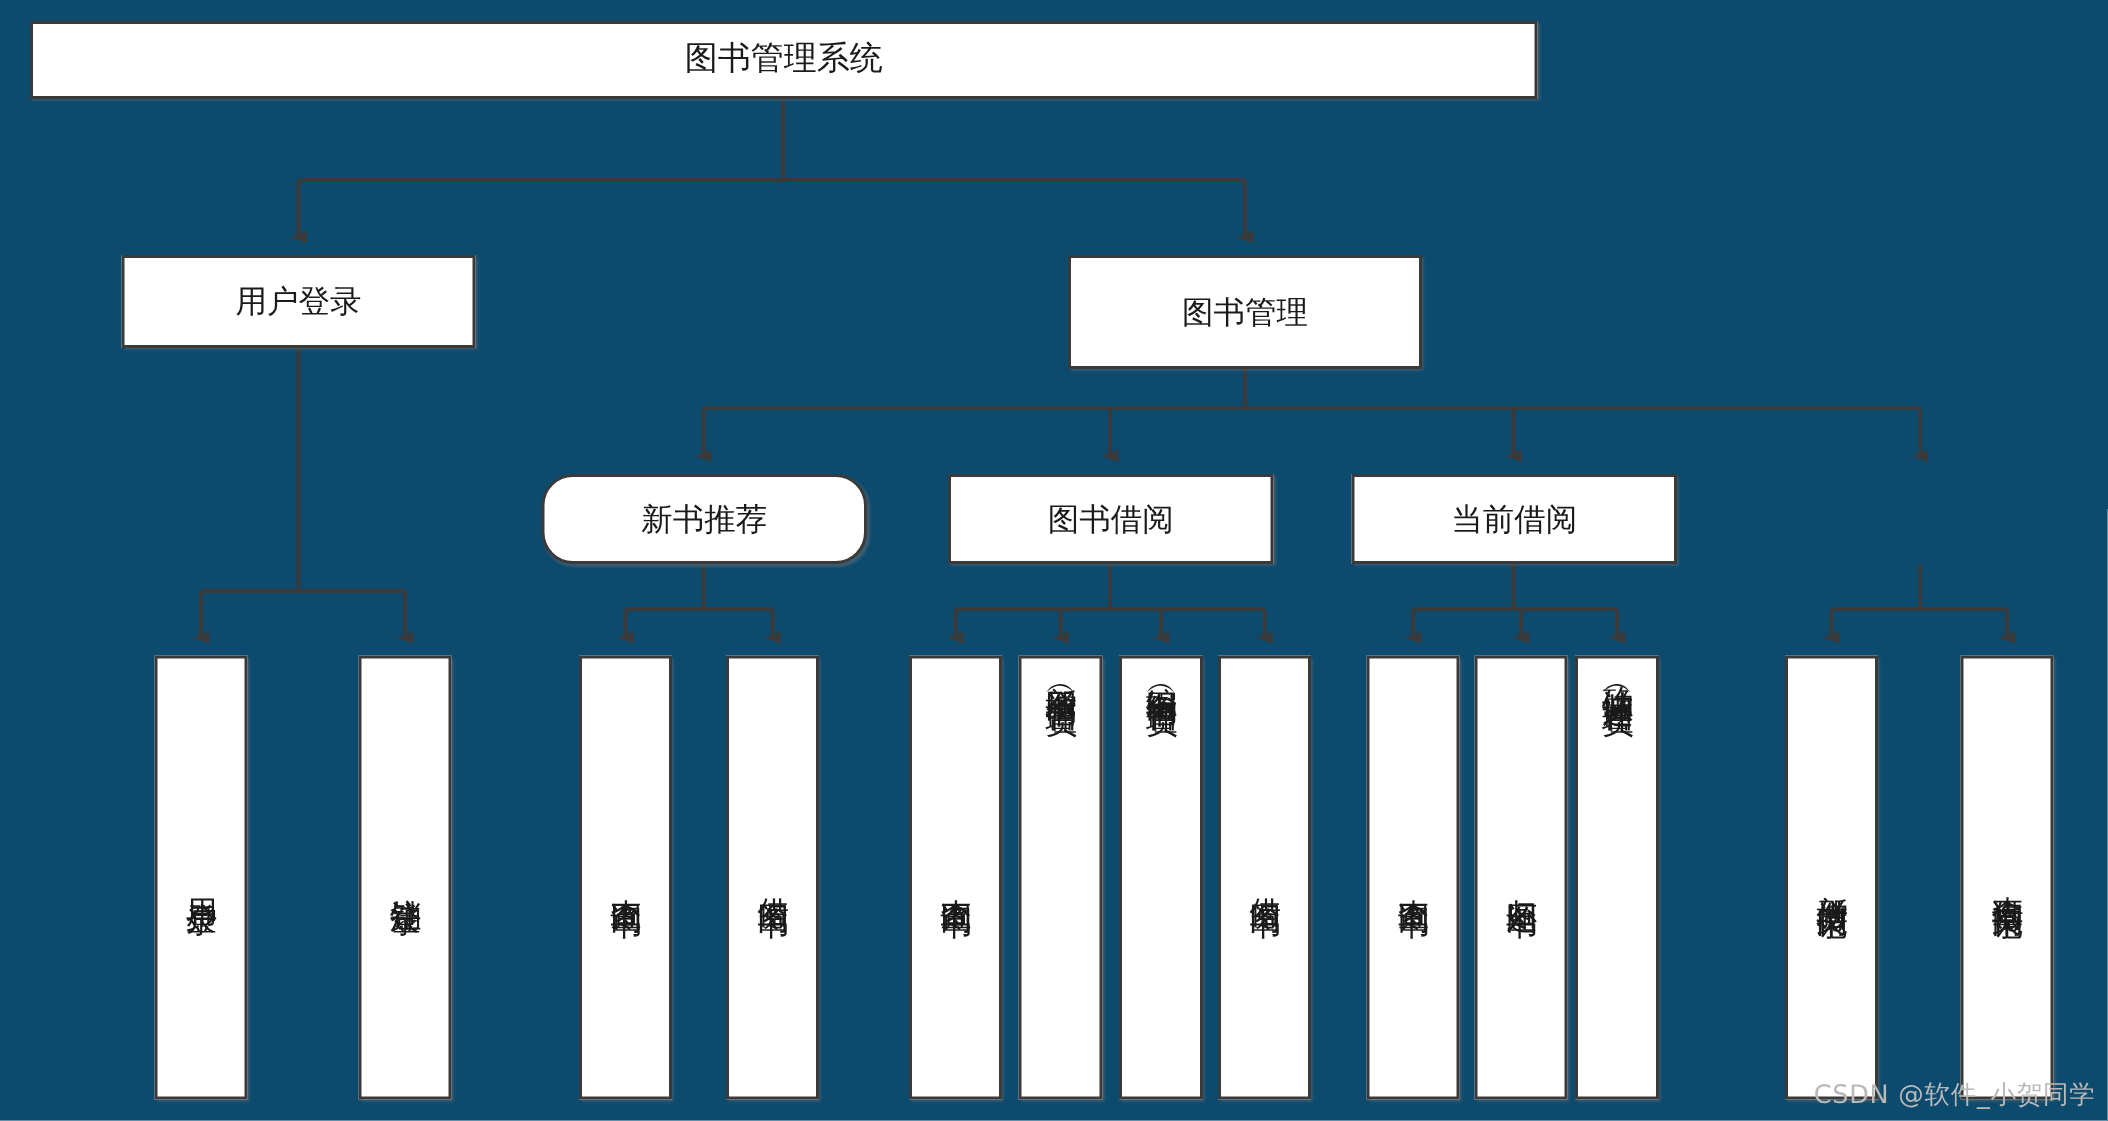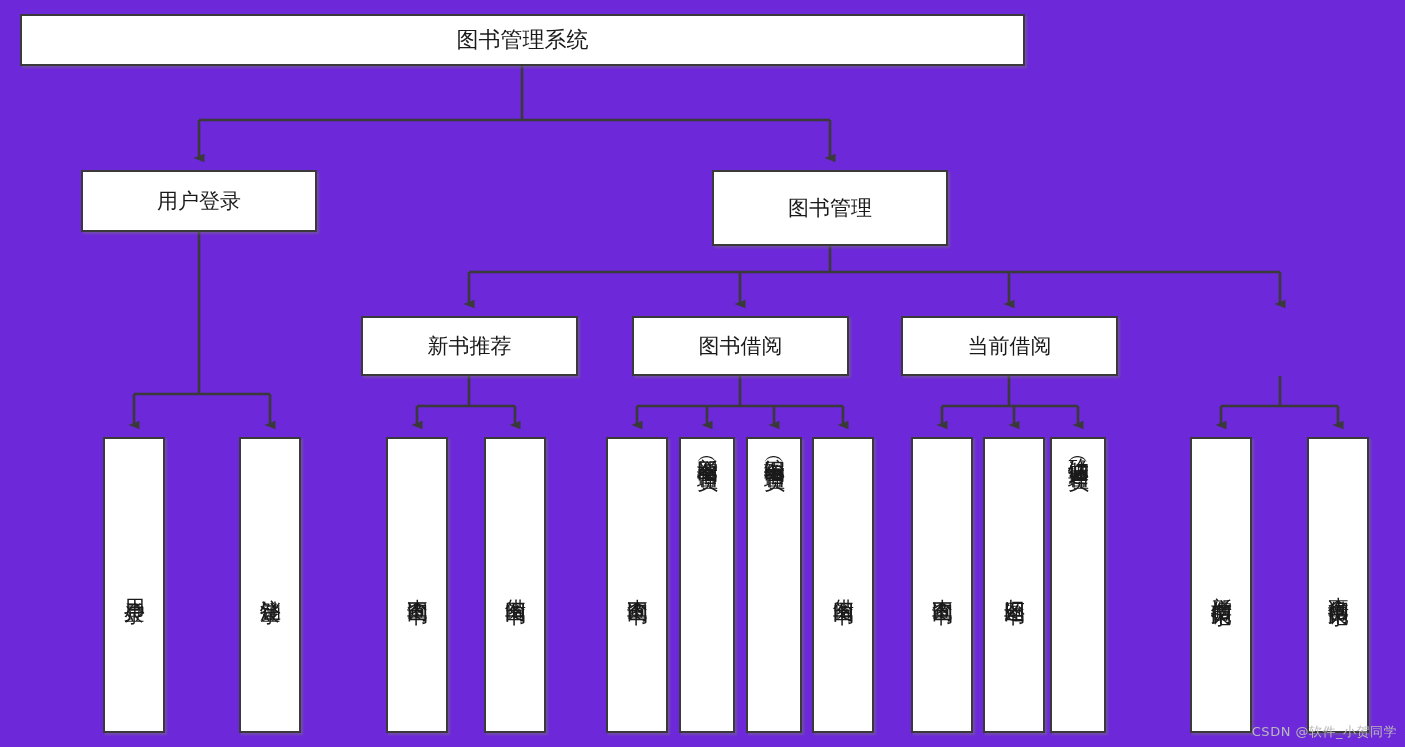--- a/index.html
+++ b/index.html
@@ -10,21 +10,21 @@
   body {
     width: 1405px;
     height: 747px;
     overflow: hidden;
     font-family: "DejaVu Sans", "Liberation Sans", sans-serif;
   }
   #diagram-root {
     position: relative;
     width: 1405px;
     height: 747px;
-    background: #6d28d9;
+    background: #0c4a6e;
   }
   svg#edges {
     position: absolute;
     left: 0;
     top: 0;
     width: 1405px;
     height: 747px;
   }
   .node {
     position: absolute;
@@ -61,21 +61,21 @@
     white-space: nowrap;
     line-height: 1;
   }
   .node.leaf.centered {
     align-items: center;
   }
   #watermark {
     position: absolute;
     right: 8px;
     bottom: 6px;
-    font-size: 13px;
+    font-size: 17px;
     color: #b9b9b9;
     letter-spacing: 0.5px;
     white-space: nowrap;
     pointer-events: none;
   }
 </style>
 </head>
 <body>
 
 <div id="diagram-root">
@@ -153,21 +153,21 @@
   </div>
 
   <div class="node horizontal" style="left:81px; top:170px; width:236px; height:62px;">
     <span class="node-label">用户登录</span>
   </div>
 
   <div class="node horizontal" style="left:712px; top:170px; width:236px; height:76px;">
     <span class="node-label">图书管理</span>
   </div>
 
-  <div class="node horizontal" style="left:361px; top:316px; width:217px; height:60px;">
+  <div class="node horizontal" style="left:361px; top:316px; width:217px; height:60px;border-radius:21px;">
     <span class="node-label">新书推荐</span>
   </div>
 
   <div class="node horizontal" style="left:632px; top:316px; width:217px; height:60px;">
     <span class="node-label">图书借阅</span>
   </div>
 
   <div class="node horizontal" style="left:901px; top:316px; width:217px; height:60px;">
     <span class="node-label">当前借阅</span>
   </div>

